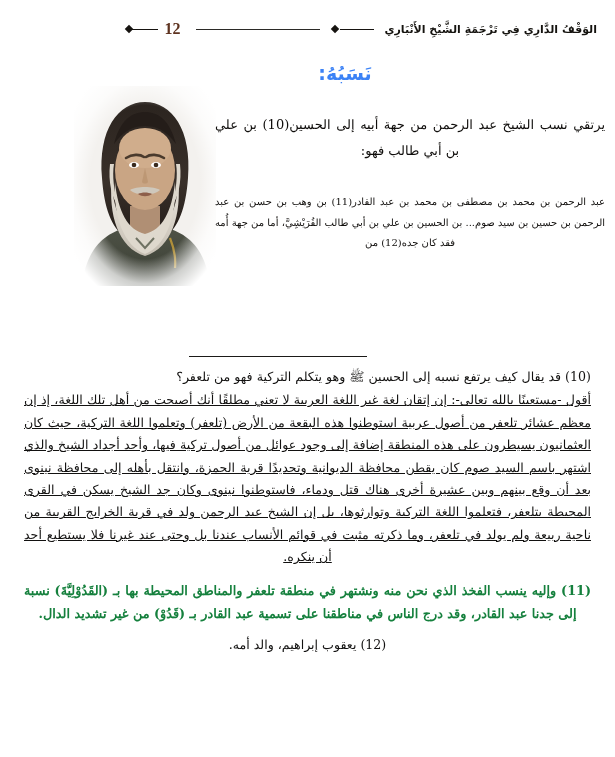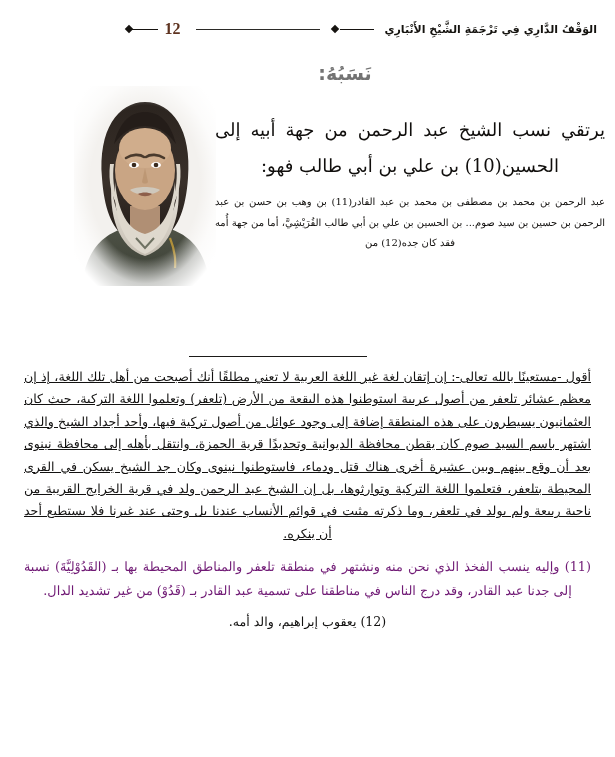--- a/index.html
+++ b/index.html
@@ -90,21 +90,21 @@
 
   
   .section-title {
     position: absolute;
     top: 62px;
     right: 0;
     width: 540px;
     text-align: center;
     font-size: 19px;
     font-weight: bold;
-    color: #737373;
+    color: #3b82f6;
     font-family: "DejaVu Sans", "Liberation Sans", sans-serif;
   }
 
   
   .portrait {
     position: absolute;
     top: 86px;
     left: 74px;
     width: 142px;
     height: 200px;
@@ -119,21 +119,21 @@
     text-align: justify;
     text-align-last: center;
     direction: rtl;
     font-family: "DejaVu Serif", "Liberation Serif", serif;
     color: #100e0c;
   }
   .para-1 {
     top: 112px;
     right: 10px;
     width: 390px;
-    font-size: 18px;
+    font-size: 13px;
     line-height: 2.0;
   }
   .para-2 {
     top: 192px;
     right: 10px;
     width: 390px;
     font-size: 10px;
     line-height: 2.05;
   }
 
@@ -171,22 +171,22 @@
     text-align: center;
     margin-bottom: 1px;
   }
   .fn-10-body {
     display: block;
     text-align: justify;
     text-align-last: center;
     text-decoration: underline;
   }
   .fn-red {
-    color: #701a75;
-    font-weight: normal;
+    color: #15803d;
+    font-weight: bold;
     font-size: 12.8px;
     line-height: 1.82;
     text-align: justify;
     text-align-last: center;
     margin-top: 10px;
   }
   .fn-12 {
     margin-top: 9px;
     text-align-last: center;
     font-size: 12.6px;
@@ -282,19 +282,20 @@
   </div>
 
   <div class="body-block para-1">يرتقي نسب الشيخ عبد الرحمن من جهة أبيه إلى الحسين(10) بن علي بن أبي طالب فهو:</div>
 
   <div class="body-block para-2">عبد الرحمن بن محمد بن مصطفى بن محمد بن عبد القادر(11) بن وهب بن حسن بن عبد الرحمن بن حسين بن سيد صوم... بن الحسين بن علي بن أبي طالب القُرَيْشِيَّ، أما من جهة أُمه فقد كان جده(12) من</div>
 
   <div class="fn-rule"></div>
 
   <div class="footnotes">
     <div class="fn fn-10">
+      <span class="fn-10-q">(10) قد يقال كيف يرتفع نسبه إلى الحسين ﷺ وهو يتكلم التركية فهو من تلعفر؟</span>
       <span class="fn-10-body">أقول -مستعينًا بالله تعالى-: إن إتقان لغة غير اللغة العربية لا تعني مطلقًا أنك أصبحت من أهل تلك اللغة، إذ إن معظم عشائر تلعفر من أصول عربية استوطنوا هذه البقعة من الأرض (تلعفر) وتعلموا اللغة التركية، حيث كان العثمانيون يسيطرون على هذه المنطقة إضافة إلى وجود عوائل من أصول تركية فيها، وأحد أجداد الشيخ والذي اشتهر باسم السيد صوم كان يقطن محافظة الديوانية وتحديدًا قرية الحمزة، وانتقل بأهله إلى محافظة نينوى بعد أن وقع بينهم وبين عشيرة أخرى هناك قتل ودماء، فاستوطنوا نينوى وكان جد الشيخ يسكن في القرى المحيطة بتلعفر، فتعلموا اللغة التركية وتوارثوها، بل إن الشيخ عبد الرحمن ولد في قرية الخرايج القريبة من ناحية ربيعة ولم يولد في تلعفر، وما ذكرته مثبت في قوائم الأنساب عندنا بل وحتى عند غيرنا فلا يستطيع أحد أن ينكره.</span>
     </div>
     <div class="fn fn-red">(11) وإليه ينسب الفخذ الذي نحن منه ونشتهر في منطقة تلعفر والمناطق المحيطة بها بـ (القَدُوْلِيَّةَ) نسبة إلى جدنا عبد القادر، وقد درج الناس في مناطقنا على تسمية عبد القادر بـ (قَدُوْ) من غير تشديد الدال.</div>
     <div class="fn fn-12">(12) يعقوب إبراهيم، والد أمه.</div>
   </div>
 
 </div>
 
 </body></html>

